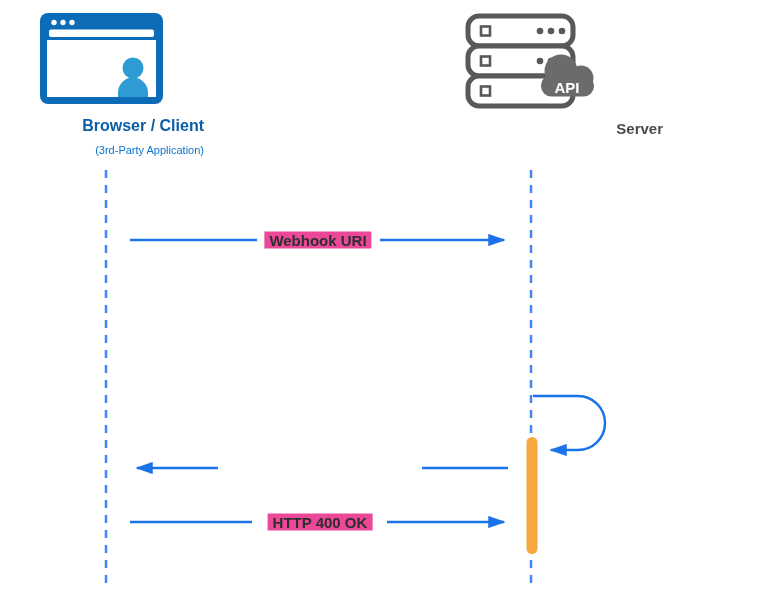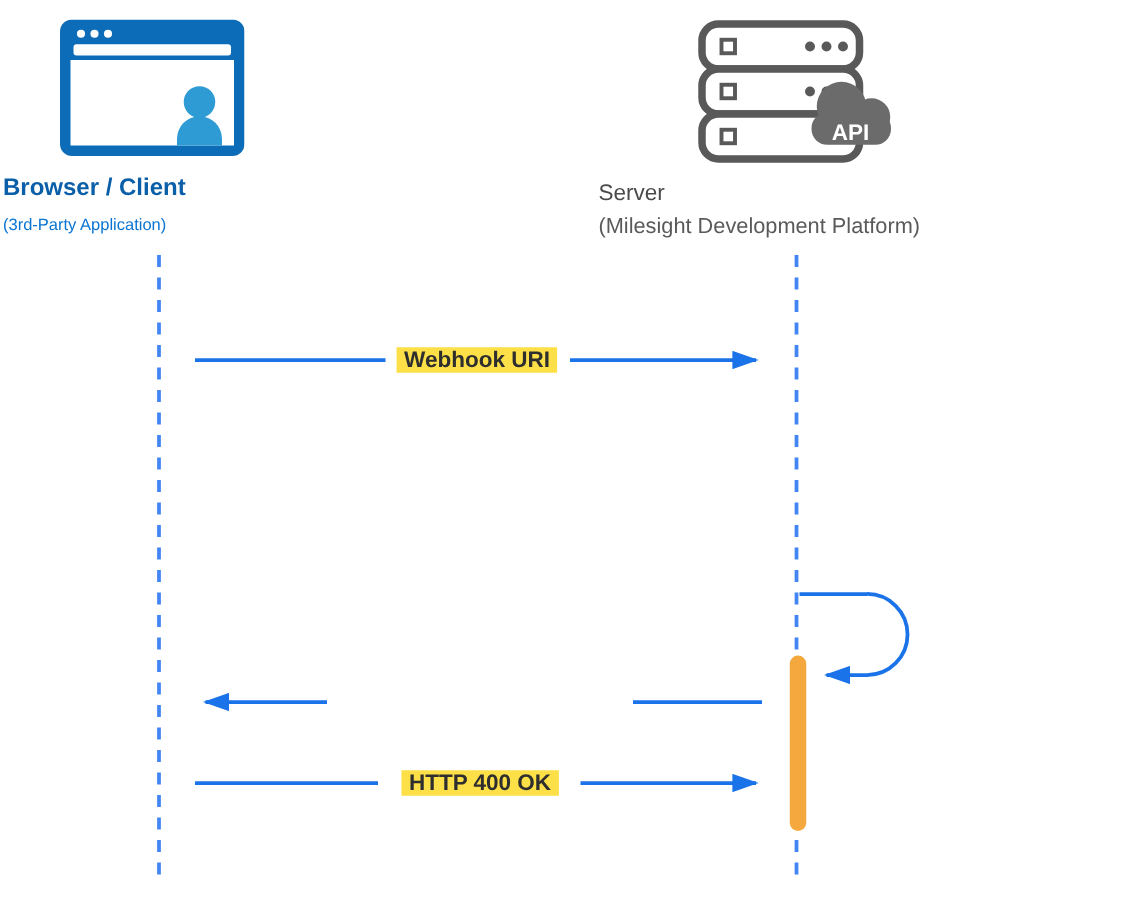--- a/index.html
+++ b/index.html
@@ -7,39 +7,39 @@
     position: relative;
     width: 688px;
     height: 601px;
     background: #ffffff;
     font-family: "Liberation Sans", sans-serif;
     overflow: hidden;
   }
   .abs { position: absolute; }
 
   
-  .actor-label { text-align: left; }
+  .actor-label { text-align: right; }
   .client-title {
     font-size: 16px; font-weight: bold; color: #0A5FA8; line-height: 20px;
   }
   .client-subtitle {
     font-size: 11px; color: #0A74D1; line-height: 20px; margin-top: 4px;
   }
   .server-title {
-    font-size: 15px; font-weight: normal; color: #4A4A4A; line-height: 19px;
+    font-size: 15px; font-weight: bold; color: #4A4A4A; line-height: 19px;
   }
   .server-subtitle {
     font-size: 14.5px; color: #5A5A5A; line-height: 20px; margin-top: 3px;
   }
 
   
   .msg-label {
     position: absolute;
     transform: translate(-50%, -50%);
-    background: #fde047;
+    background: #ec4899;
     padding: 0 5px;
     font-size: 15px;
     font-weight: 600;
     color: #2E2E2E;
     white-space: nowrap;
   }
   .note-label {
     position: absolute;
     transform: translate(-50%, -50%);
     font-size: 14.5px;
@@ -97,21 +97,20 @@
     </g>
   </svg>
 
   <div class="abs actor-label" style="left:2px; top:116px; width:202px;">
     <div class="client-title">Browser / Client</div>
     <div class="client-subtitle">(3rd-Party Application)</div>
   </div>
 
   <div class="abs actor-label" style="left:399px; top:119px; width:264px;">
     <div class="server-title">Server</div>
-    <div class="server-subtitle">(Milesight Development Platform)</div>
   </div>
 
   <svg class="abs" style="left:0; top:0;" width="759" height="601" viewBox="0 0 759 601">
     <defs>
       <marker id="arrowR" viewBox="0 0 10 7" refX="9" refY="3.5" markerWidth="7" markerHeight="5" orient="auto" markerUnits="strokeWidth">
         <path d="M0,0 L10,3.5 L0,7 z" fill="#1A73E8"></path>
       </marker>
     </defs>
 
     <line x1="106" y1="170" x2="106" y2="586" stroke="#4285F4" stroke-width="2.5" stroke-dasharray="8 7"></line>

